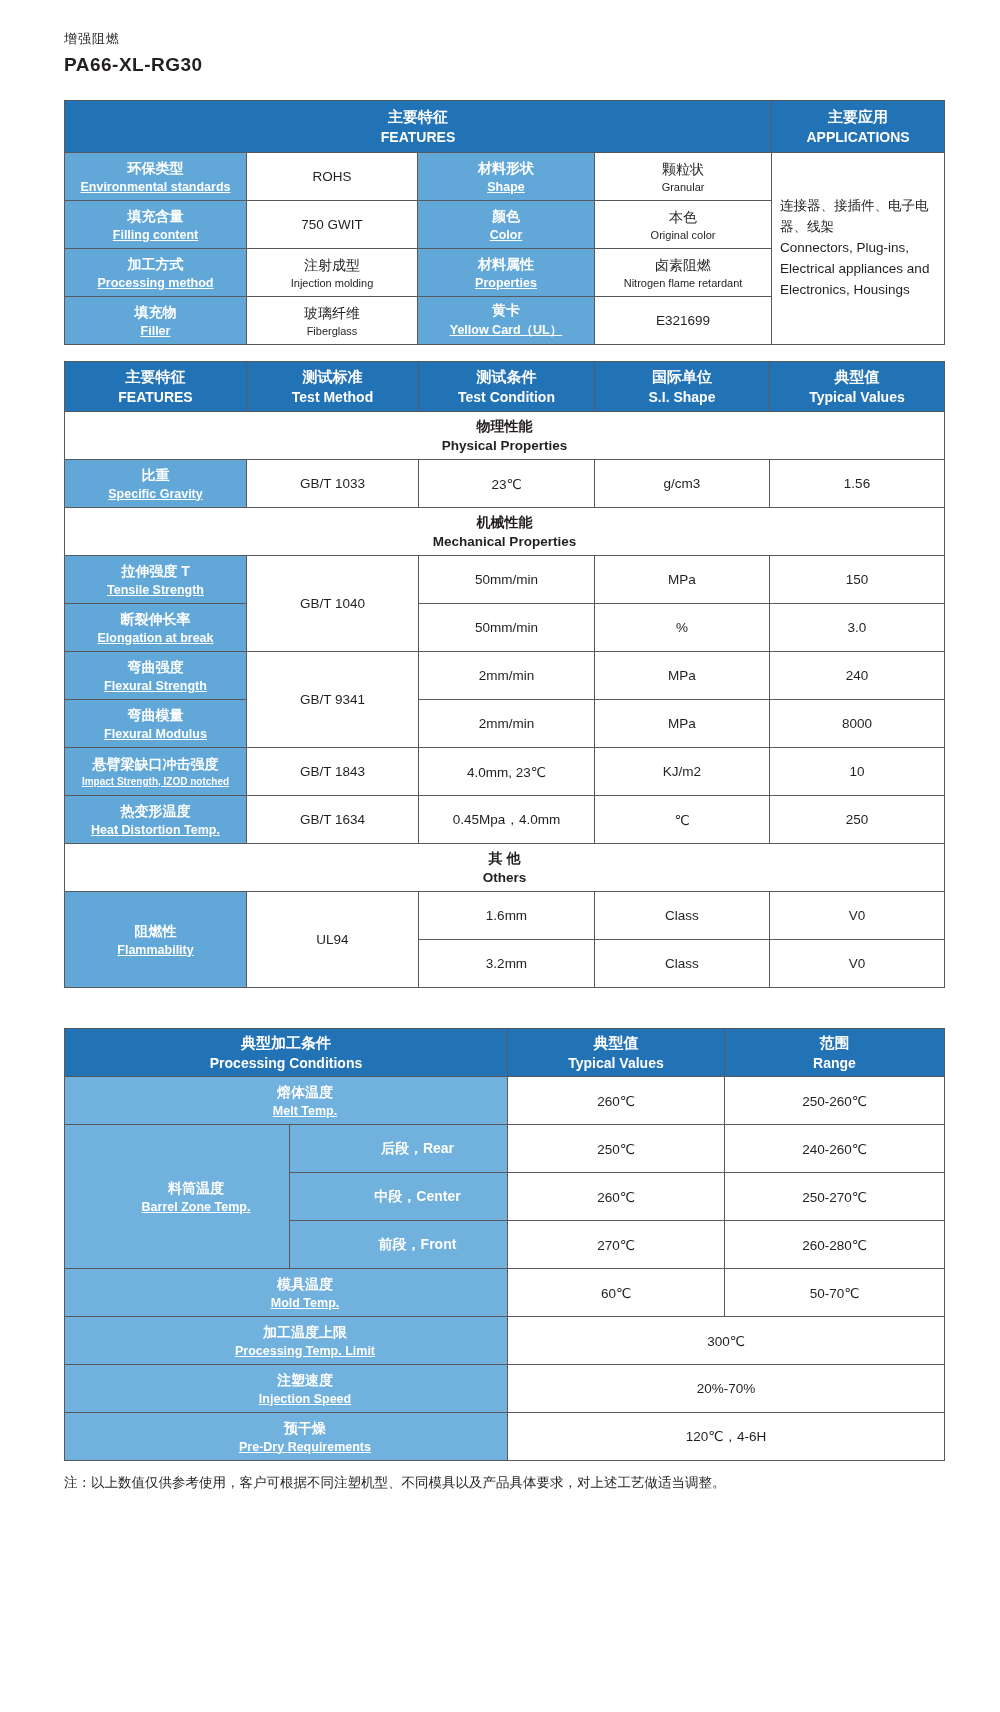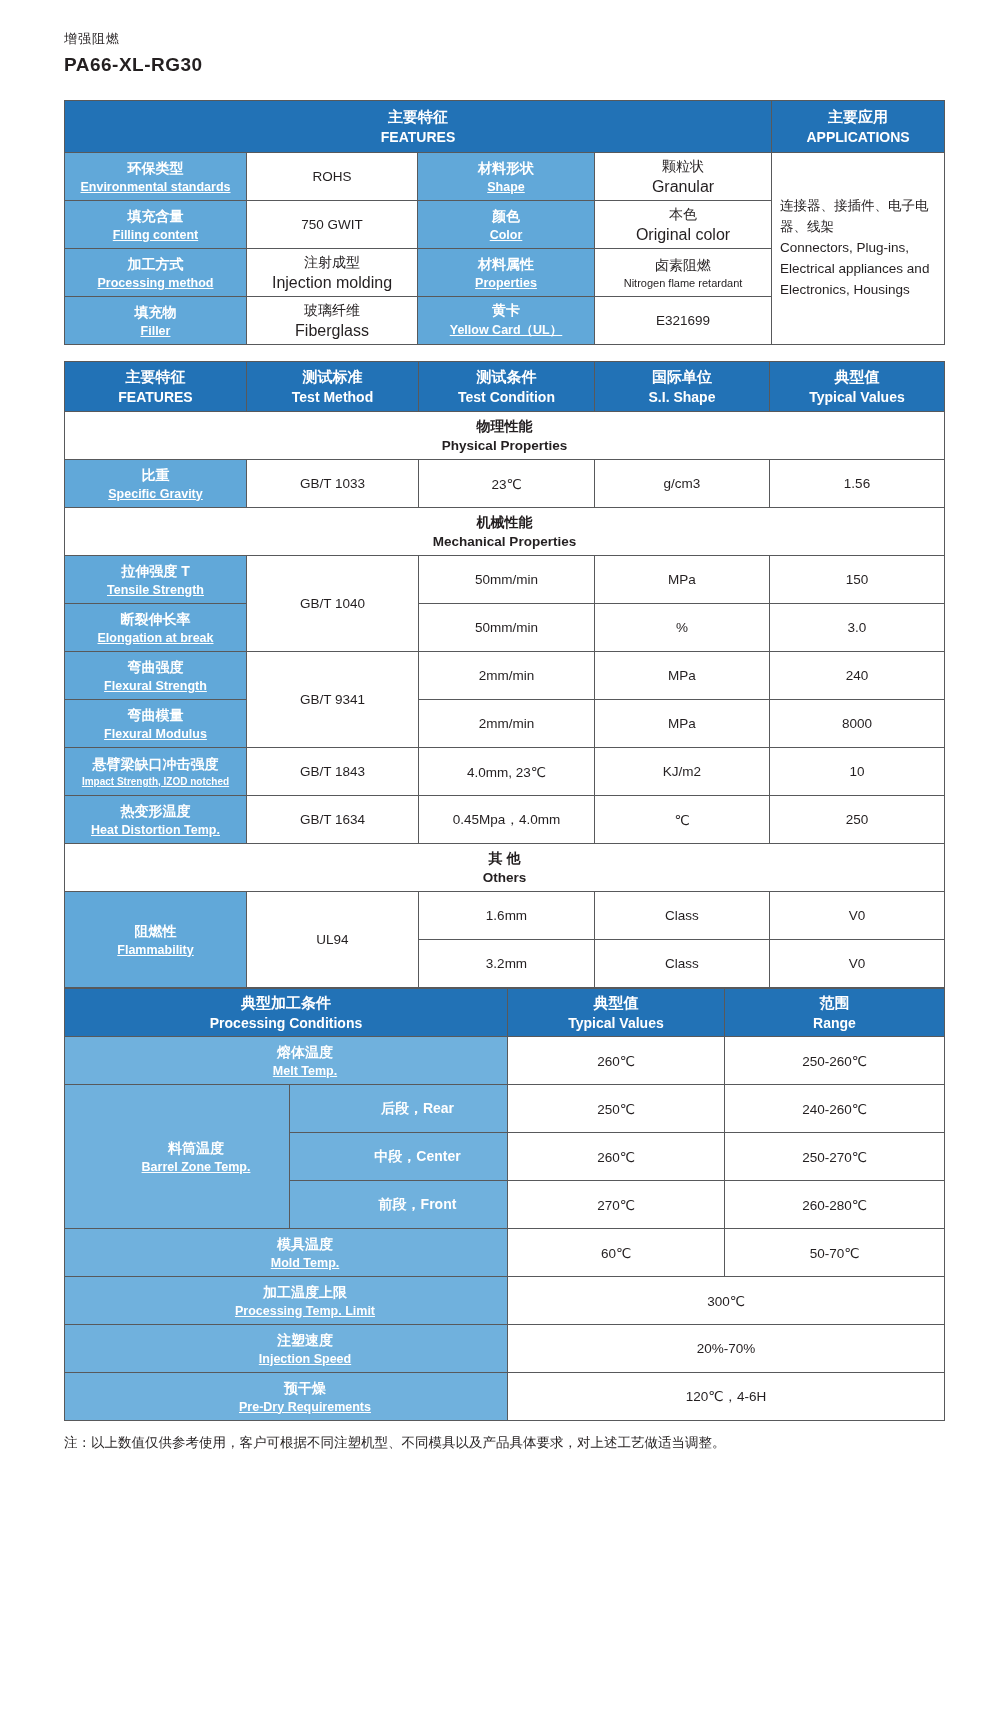--- a/index.html
+++ b/index.html
@@ -36,35 +36,35 @@
 
   td.lbl{background:var(--label-blue);color:#fff;}
   td.lbl .cn{font-size:14px;font-weight:bold;}
   td.lbl .en{font-size:12.5px;font-weight:bold;margin-top:2px;text-decoration:underline;}
   td.lbl .en.small{font-size:10px;}
   .t3 td.lbl{background:var(--label-blue-light);padding-left:42px;}
   td.lbl .single{font-size:14px;font-weight:bold;}
 
   td.val{background:#fff;color:var(--text-dark);}
   td.val .cn{font-size:14px;}
-  td.val .en{font-size:16px;margin-top:2px;}
+  td.val .en{font-size:11px;margin-top:2px;}
   td.val .en.small{font-size:11px;}
   td.val .single{font-size:13.5px;}
 
   td.sec{background:#fff;color:var(--text-dark);}
   td.sec .cn{font-size:14px;font-weight:bold;}
   td.sec .en{font-size:13.5px;font-weight:bold;margin-top:2px;}
 
   td.apps{
     background:#fff;text-align:left;vertical-align:middle;
     padding:6px 6px 6px 8px;font-size:13.5px;line-height:1.55;
   }
   .t1{margin-top:24px;}
   .t2{margin-top:16px;}
-  .t3{}
+  .t3{margin-top:40px;}
 
   .notes{margin-top:12px;width:896px;line-height:1.5;}
   .notes .n-cn{font-size:13.5px;}
   .notes .n-en{font-size:13.5px;}
 </style>
 </head>
 <body>
 
 <div class="page">
 

